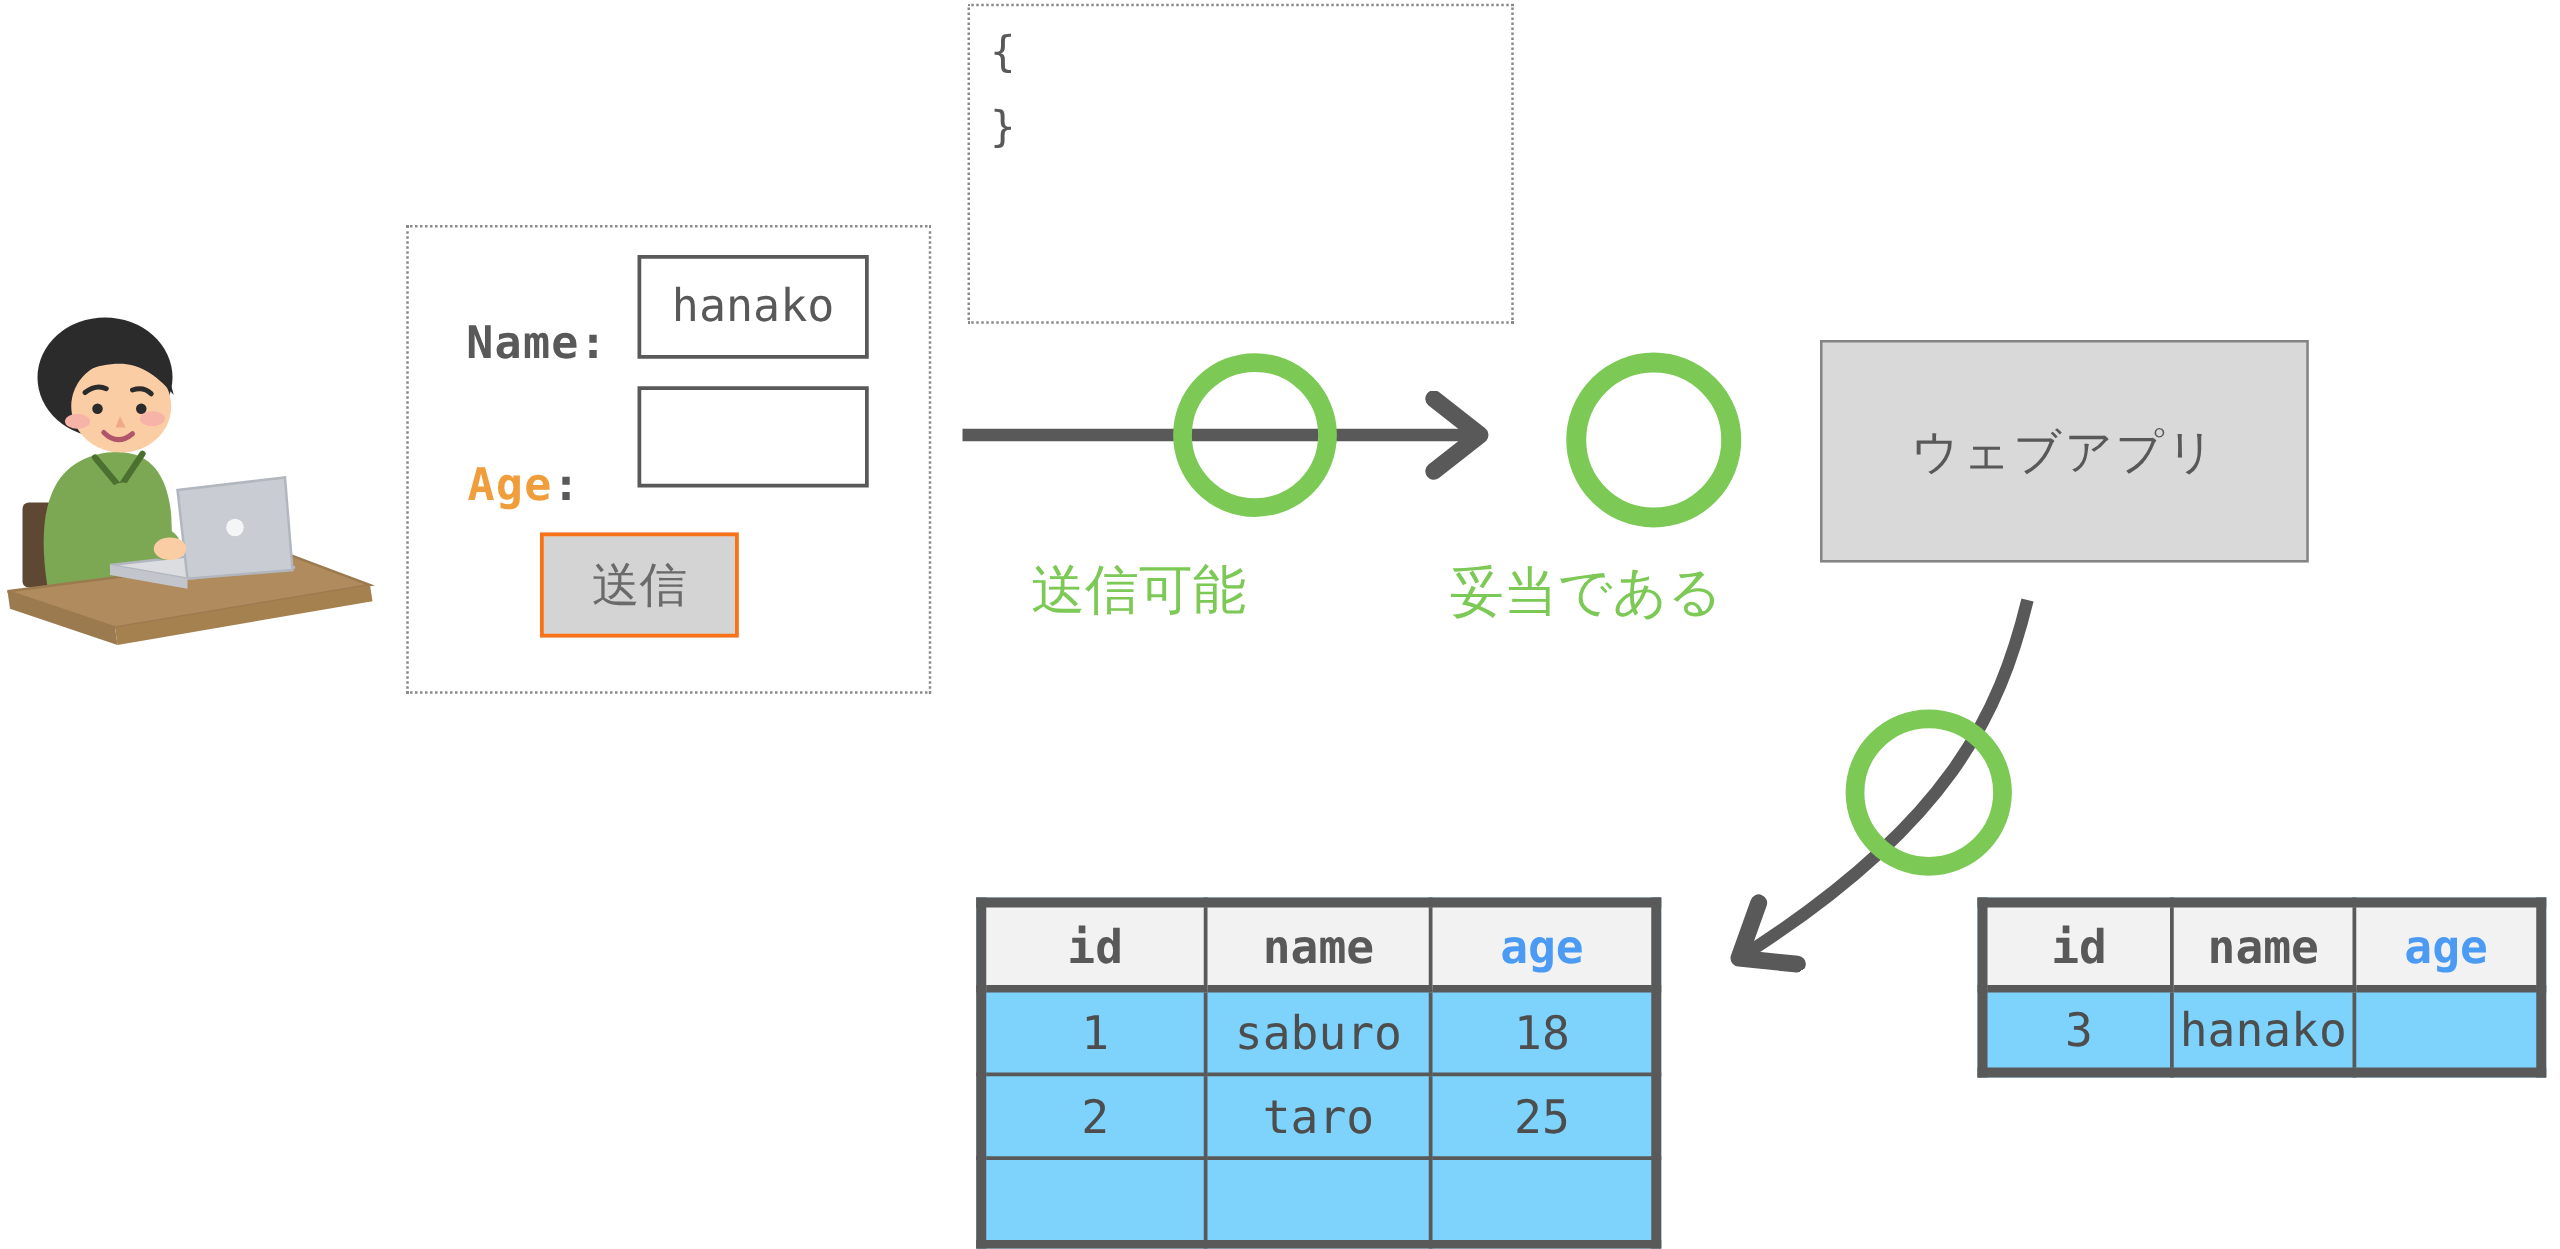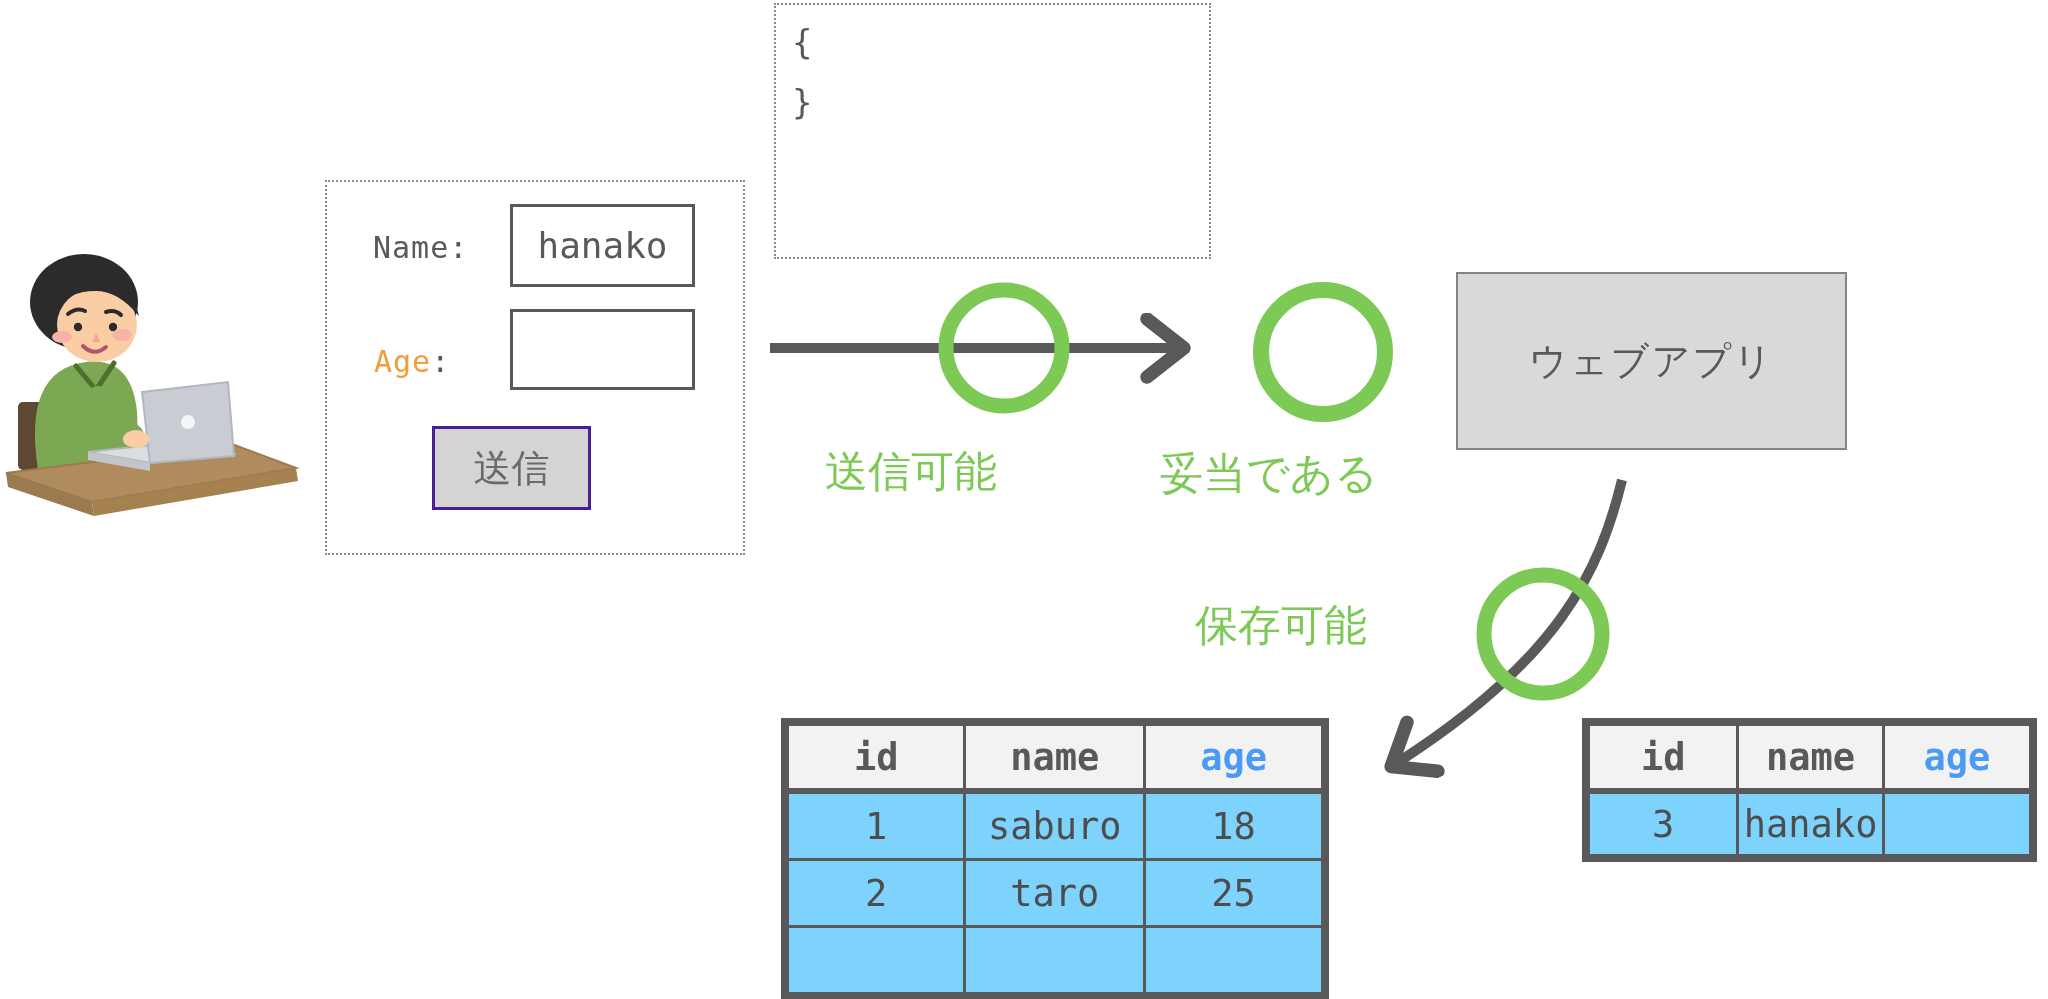--- a/index.html
+++ b/index.html
@@ -10,31 +10,31 @@
   .abs{position:absolute;}
   svg.overlay{position:absolute;left:0;top:0;width:2048px;height:999px;pointer-events:none;}
 
   
   .form-panel{
     position:absolute;left:325px;top:180px;width:420px;height:375px;
     border:2px dotted #8a8a8a;box-sizing:border-box;background:#ffffff;
   }
   .form-label{
     position:absolute;font-family:"DejaVu Sans Mono","Liberation Mono",monospace;
-    font-weight:normal;font-size:30px;color:#595959;letter-spacing:1px;white-space:nowrap;
+    font-weight:bold;font-size:36px;color:#595959;letter-spacing:1px;white-space:nowrap;margin-top:24px;
   }
   .orange{color:#F09E3C;}
   .inputbox{
     position:absolute;background:#ffffff;border:3px solid #595959;box-sizing:border-box;
     display:flex;align-items:center;justify-content:center;
     font-family:"DejaVu Sans Mono","Liberation Mono",monospace;font-size:36px;color:#595959;
   }
   .submit-btn{
     position:absolute;left:105px;top:244px;width:159px;height:84px;
-    background:#D4D4D4;border:3px solid #4c1d95;box-sizing:border-box;
+    background:#D4D4D4;border:3px solid #f97316;box-sizing:border-box;
     display:flex;align-items:center;justify-content:center;
     font-size:38px;color:#6a6a6a;cursor:pointer;
   }
 
   
   .json-box{
     position:absolute;left:774px;top:3px;width:437px;height:256px;
     border:2px dotted #8a8a8a;box-sizing:border-box;background:#ffffff;
     font-family:"DejaVu Sans Mono","Liberation Mono",monospace;
     font-size:34px;color:#595959;padding-top:7px;
@@ -149,21 +149,20 @@
     </div>
   </div>
 
   <div class="json-box">
     <div class="json-line">{</div>
     <div class="json-line">}</div>
   </div>
 
   <div class="flow-label" style="left:825px;top:443px;">送信可能</div>
   <div class="flow-label" style="left:1160px;top:445px;">妥当である</div>
-  <div class="flow-label" style="left:1195px;top:597px;">保存可能</div>
 
   <div class="webapp-box">
     <span>ウェブアプリ</span>
   </div>
 
   <table class="db-table left-table">
     <colgroup>
         <col style="width:33.3%">
         <col style="width:33.3%">
         <col style="width:33.4%">

